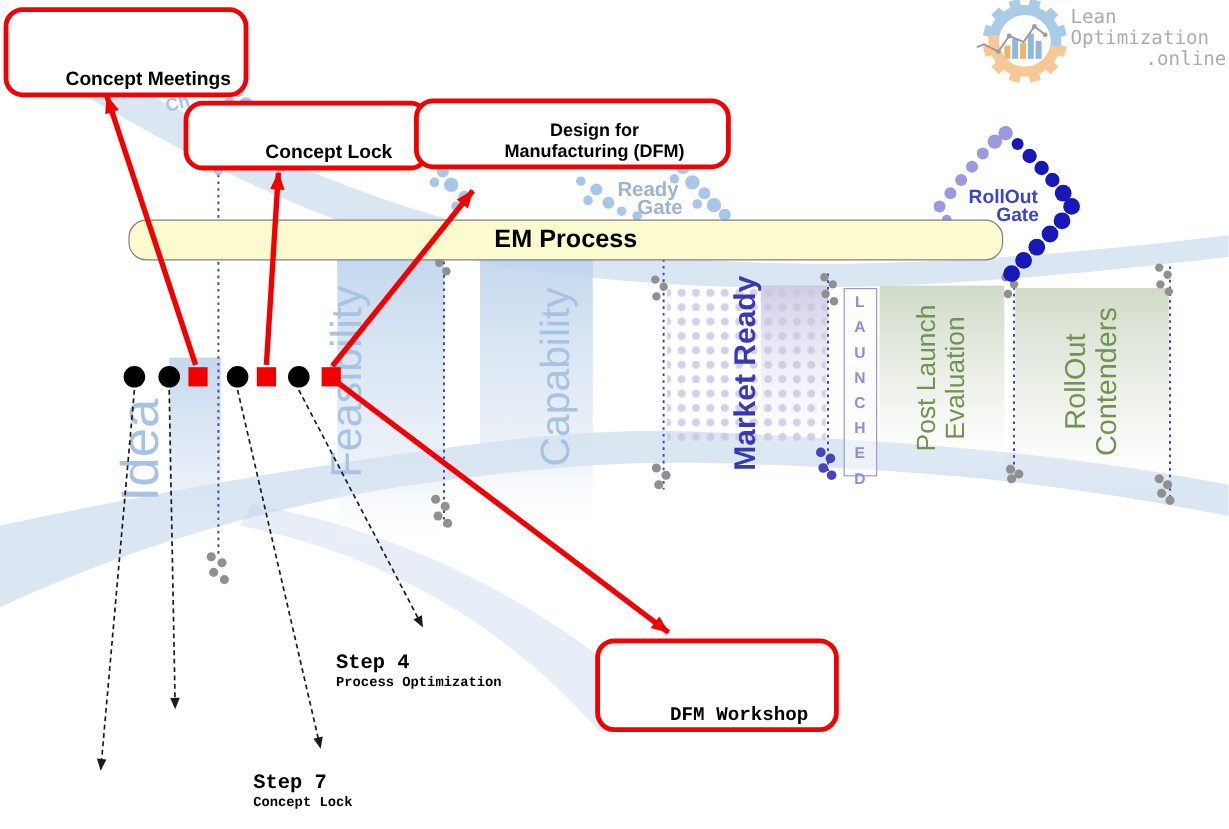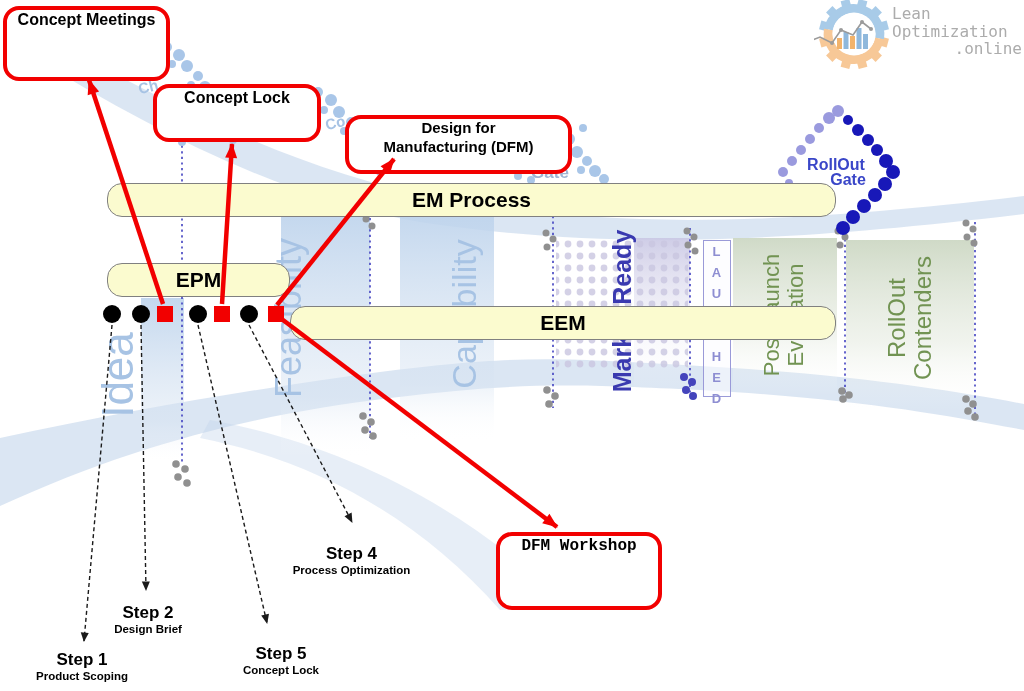--- a/index.html
+++ b/index.html
@@ -29,25 +29,25 @@
   .gl-ready .ln2{transform:translateX(10px);}
   .gl-rollout{left:786px;top:157px;width:100px;color:#3A46C8;font-size:16px;line-height:15px;text-align:center;}
   .gl-rollout .ln2{transform:translateX(12px);}
   .gl-frag{color:#A7C3E4;font-size:15px;transform:rotate(-14deg);}
 
   .bar{position:absolute;background:#FBFBCF;border:1.5px solid #808080;border-radius:15px;
        display:flex;align-items:center;justify-content:center;z-index:3;
        font-weight:bold;font-size:21px;color:#000;}
 
   .callout{position:absolute;background:#fff;border:4px solid #F20000;border-radius:16px;
-           display:flex;flex-direction:column;align-items:center;justify-content:flex-start;
-           z-index:5;font-weight:bold;font-size:16px;color:#000;text-align:center;line-height:1.25;}
+           display:flex;flex-direction:column;align-items:center;justify-content:flex-end;
+           z-index:5;font-weight:bold;font-size:16px;color:#000;text-align:center;line-height:1.25;padding-left:37px;}
   .callout .sub{font-size:15px;}
 
-  .step{position:absolute;text-align:center;z-index:4;color:#000;}
+  .step{position:absolute;z-index:4;color:#000;font-family:Liberation Mono, monospace;}
   .step .t{font-weight:bold;font-size:17px;line-height:19px;}
   .step .s{font-weight:bold;font-size:11.5px;line-height:14px;}
 
   .logo-text{position:absolute;left:892px;top:5px;width:130px;z-index:5;
              font-family:"DejaVu Sans Mono",monospace;font-weight:normal;
              color:#ACACAC;font-size:16px;line-height:17.5px;}
   .logo-text .l3{text-align:right;}
   .logo-gear{position:absolute;left:814px;top:-6px;z-index:5;}
 </style>
 </head>
@@ -247,51 +247,37 @@
   <div class="gate-label gl-rollout">
     <div class="ln1">RollOut</div>
     <div class="ln2">Gate</div>
   </div>
   <div class="gate-label gl-frag" style="left:138px;top:78px;">Ch</div>
   <div class="gate-label gl-frag" style="left:325px;top:114px;">Co</div>
 
   <div class="bar" style="left:107px;top:183px;width:727px;height:32px;">
     <span>EM Process</span>
   </div>
-  <div class="bar" style="left:107px;top:263px;width:181px;height:32px;">
-    <span>EPM</span>
-  </div>
-  <div class="bar" style="left:290px;top:306px;width:544px;height:32px;">
-    <span>EEM</span>
-  </div>
-
-  <div class="step" style="left:12px;top:650px;width:140px;">
-    <div class="t">Step 1</div>
-    <div class="s">Product Scoping</div>
-  </div>
-  <div class="step" style="left:78px;top:603px;width:140px;">
-    <div class="t">Step 2</div>
-    <div class="s">Design Brief</div>
-  </div>
+
   <div class="step" style="left:211px;top:644px;width:140px;">
-    <div class="t">Step 5</div>
+    <div class="t">Step 7</div>
     <div class="s">Concept Lock</div>
   </div>
   <div class="step" style="left:280px;top:544px;width:143px;">
     <div class="t">Step 4</div>
     <div class="s">Process Optimization</div>
   </div>
 
   <div class="callout" style="left:3px;top:6px;width:159px;height:67px;">
     <span>Concept Meetings</span>
   </div>
   <div class="callout" style="left:153px;top:84px;width:160px;height:50px;">
     <span>Concept Lock</span>
   </div>
-  <div class="callout" style="left:345px;top:115px;width:219px;height:51px;">
+  <div class="callout" style="left:345px;top:82px;width:219px;height:51px;">
     <span class="sub">Design for</span>
     <span class="sub">Manufacturing (DFM)</span>
   </div>
   <div class="callout" style="left:496px;top:532px;width:158px;height:70px;font-family:Liberation Mono, monospace;">
     <span>DFM Workshop</span>
   </div>
 
   <svg class="fg-art" width="1024" height="691" viewBox="0 0 1024 691">
     <defs>
       <marker id="mRed" markerUnits="userSpaceOnUse" markerWidth="18" markerHeight="14" refX="15" refY="7" orient="auto">

